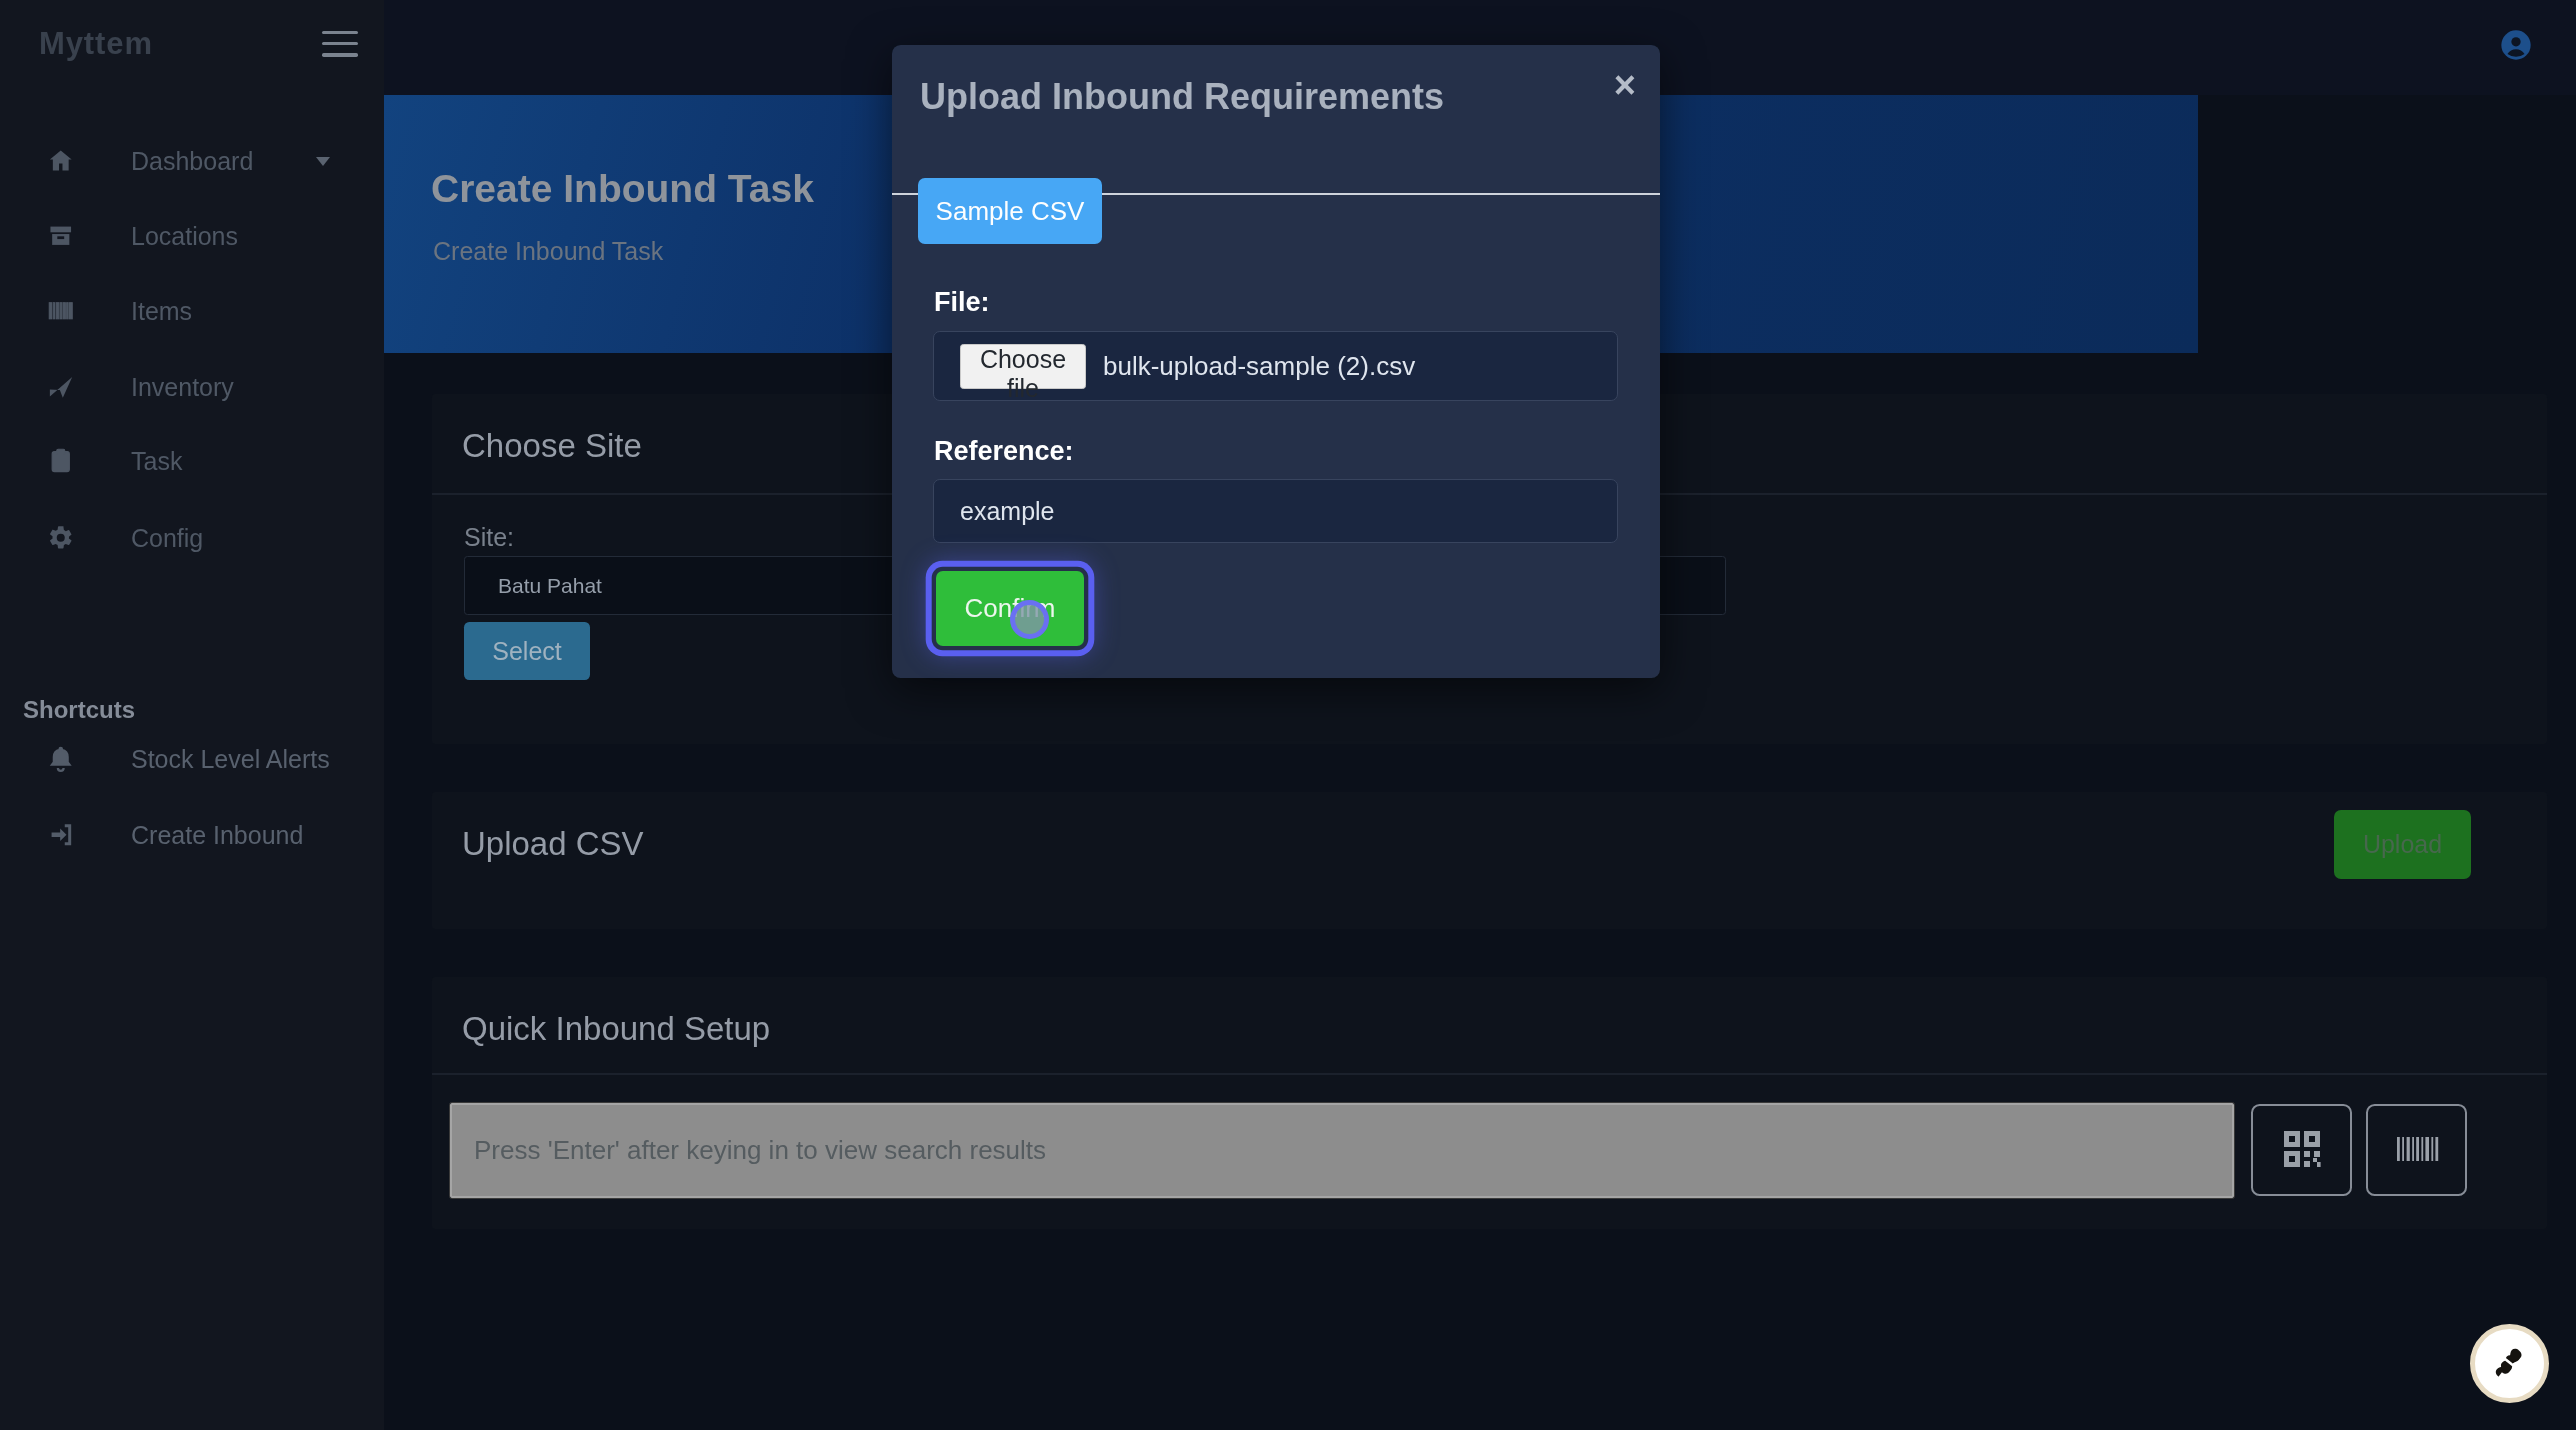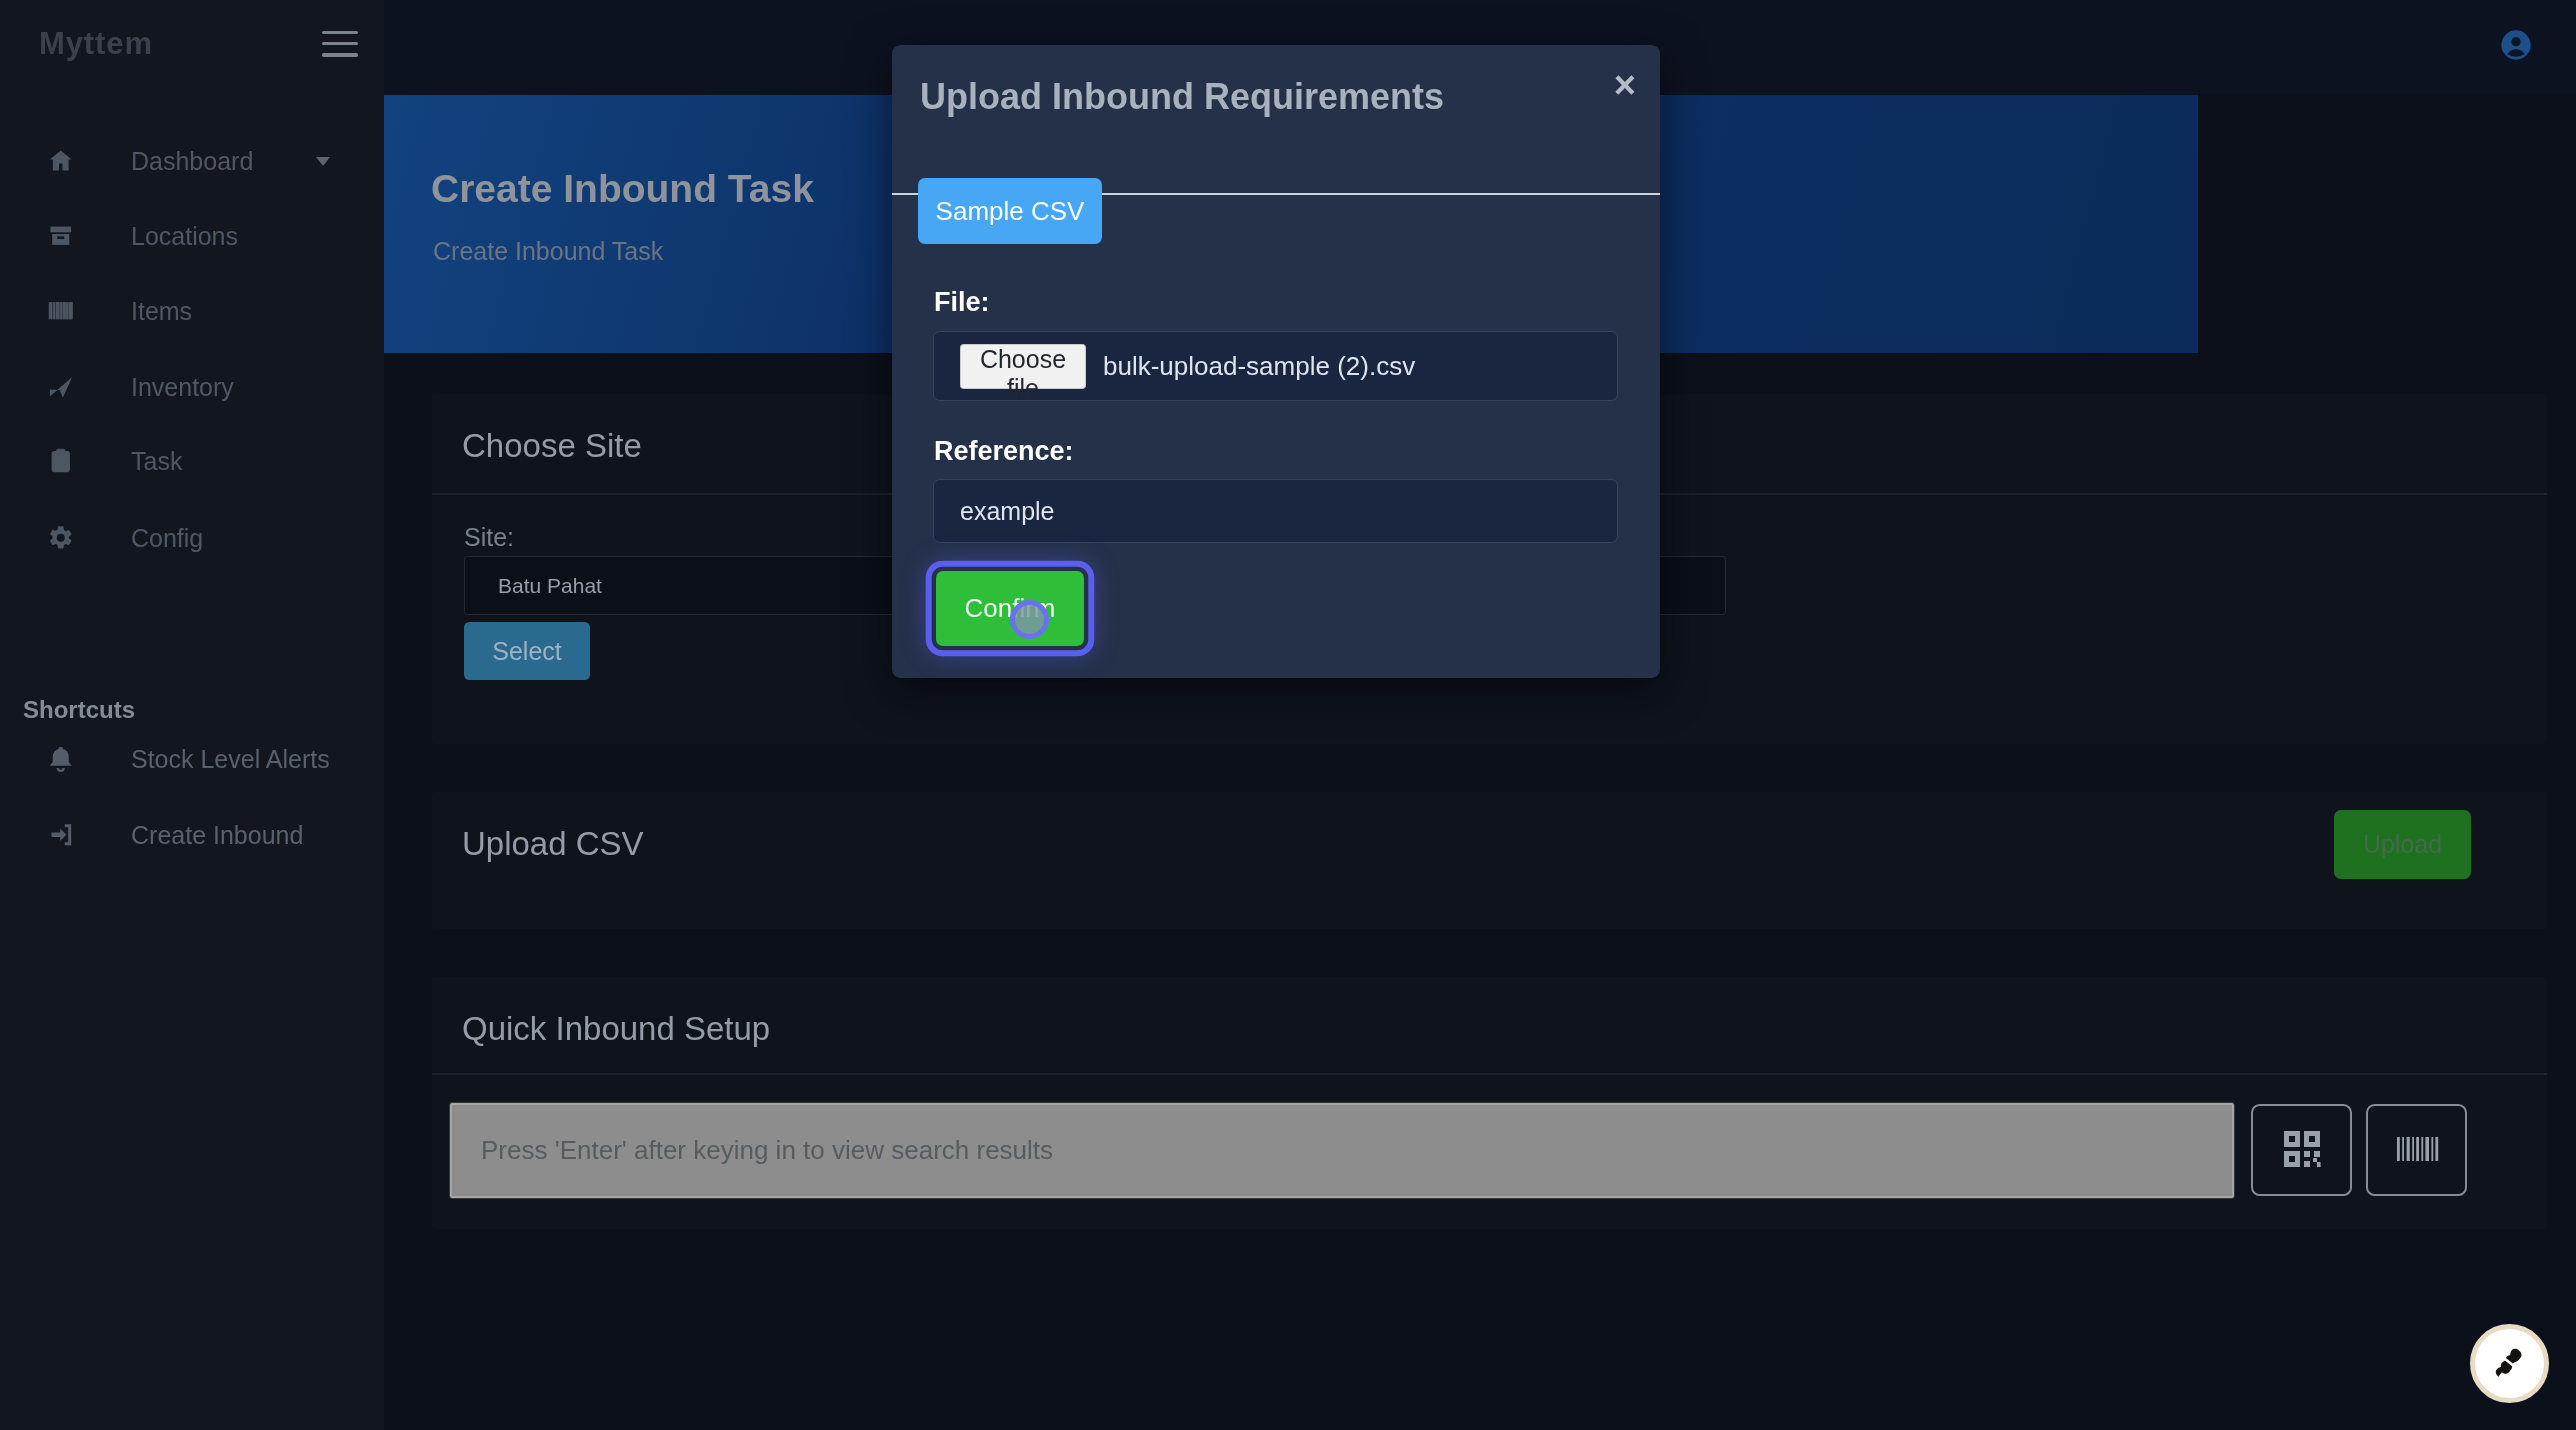--- a/index.html
+++ b/index.html
@@ -34,21 +34,21 @@
   .card-title { position:absolute; left:30px; top:33px; font-size:33px; color:#959ca7; }
   .card-div { position:absolute; left:0; width:100%; height:1.7px; background:#1b212c; }
   .card1 { top:394px; height:350px; }
   .site-label { position:absolute; left:32px; top:129px; font-size:25px; color:#79818c; }
   .site-select { position:absolute; left:32px; top:162px; width:1262px; height:59px; background:#0a0f18; border:0.9px solid #232b38; border-radius:3.4px; display:flex; align-items:center; cursor:pointer; }
   .site-select span { margin-left:33px; font-size:21px; color:#959eaa; }
   .select-btn { position:absolute; left:32px; top:228px; width:126px; height:58px; background:#2b6a8f; border:none; border-radius:5.2px; font-size:25px; color:#9fb2c0; cursor:pointer; font-family:inherit; }
   .card2 { top:792px; height:137px; }
   .upload-btn { position:absolute; left:1902px; top:18px; width:137px; height:69px; background:#1d711f; border:none; border-radius:6.9px; font-size:25px; color:#47684d; cursor:pointer; font-family:inherit; }
   .card3 { top:977px; height:252px; }
-  .search-input { position:absolute; left:18px; top:126px; width:1784px; height:95px; background:#8d8d8d; border:2.6px solid #a5a5a5; outline:0.9px solid #3a3a3a; border-radius:1.7px; padding-left:29px; font-size:26px; color:#2c3136; font-family:inherit; }
+  .search-input { position:absolute; left:18px; top:126px; width:1784px; height:95px; background:#8d8d8d; border:2.6px solid #a5a5a5; outline:0.9px solid #3a3a3a; border-radius:1.7px; padding-left:22px; font-size:26px; color:#2c3136; font-family:inherit; }
   .search-input::placeholder { color:#555c60; opacity:1; }
   .scan-btn { position:absolute; top:127px; width:101px; height:92px; background:transparent; border:2.6px solid #878d97; border-radius:8.6px; display:flex; align-items:center; justify-content:center; cursor:pointer; }
   .qr-btn { left:1819px; }
   .bar-btn { left:1934px; }
   
   .modal { position:absolute; left:892px; top:45px; width:768px; height:633px; background:#253049; border-radius:8.6px; box-shadow:0 12px 43px rgba(0,0,0,.55); z-index:5; }
   .modal-title { position:absolute; left:28px; top:31px; font-size:36px; font-weight:600; color:#a9b1be; }
   .modal-close { position:absolute; right:24px; top:20.6px; font-size:38px; font-weight:700; color:#b5bcc8; cursor:pointer; line-height:1; }
   .modal-div { position:absolute; left:0; top:148px; width:100%; height:1.7px; background:#ced3db; }
   .sample-btn { position:absolute; left:26px; top:133px; width:184px; height:66px; background:#47a7f5; border:none; border-radius:6.9px; font-size:26px; color:#fdfefe; cursor:pointer; font-family:inherit; }

